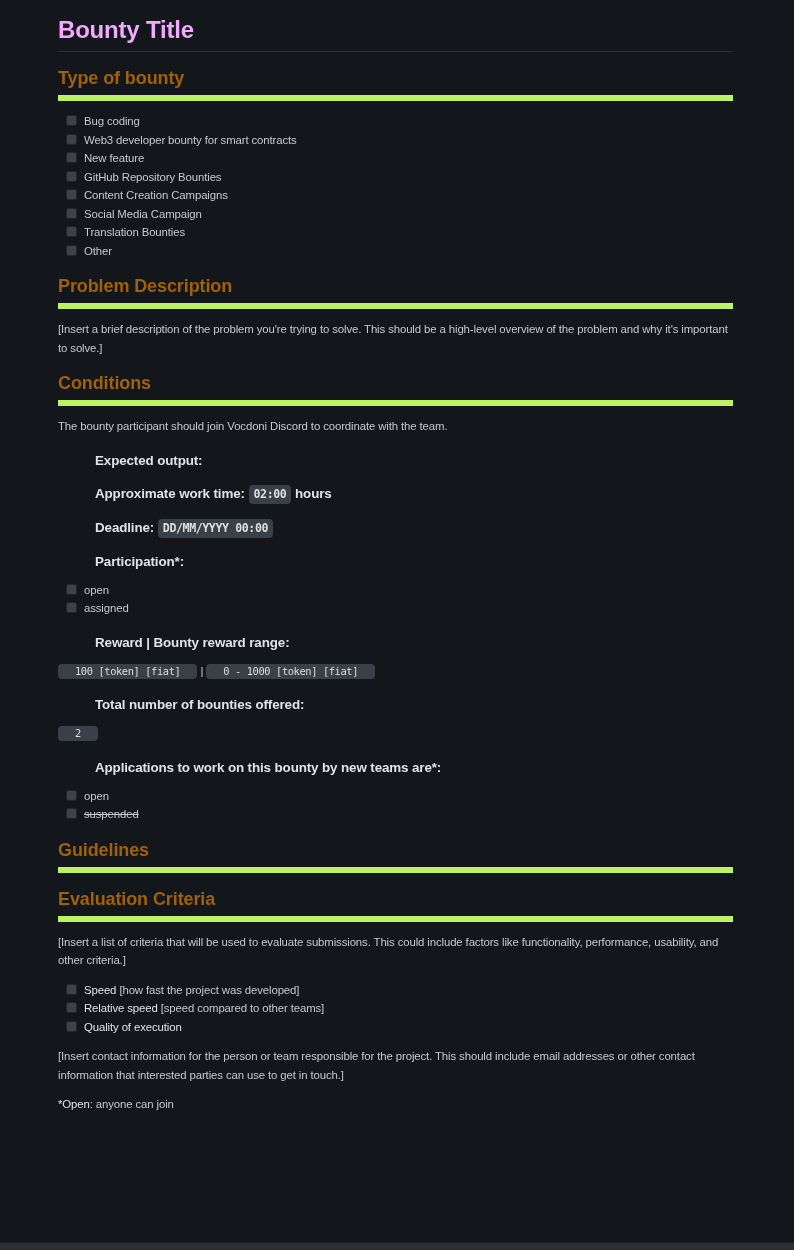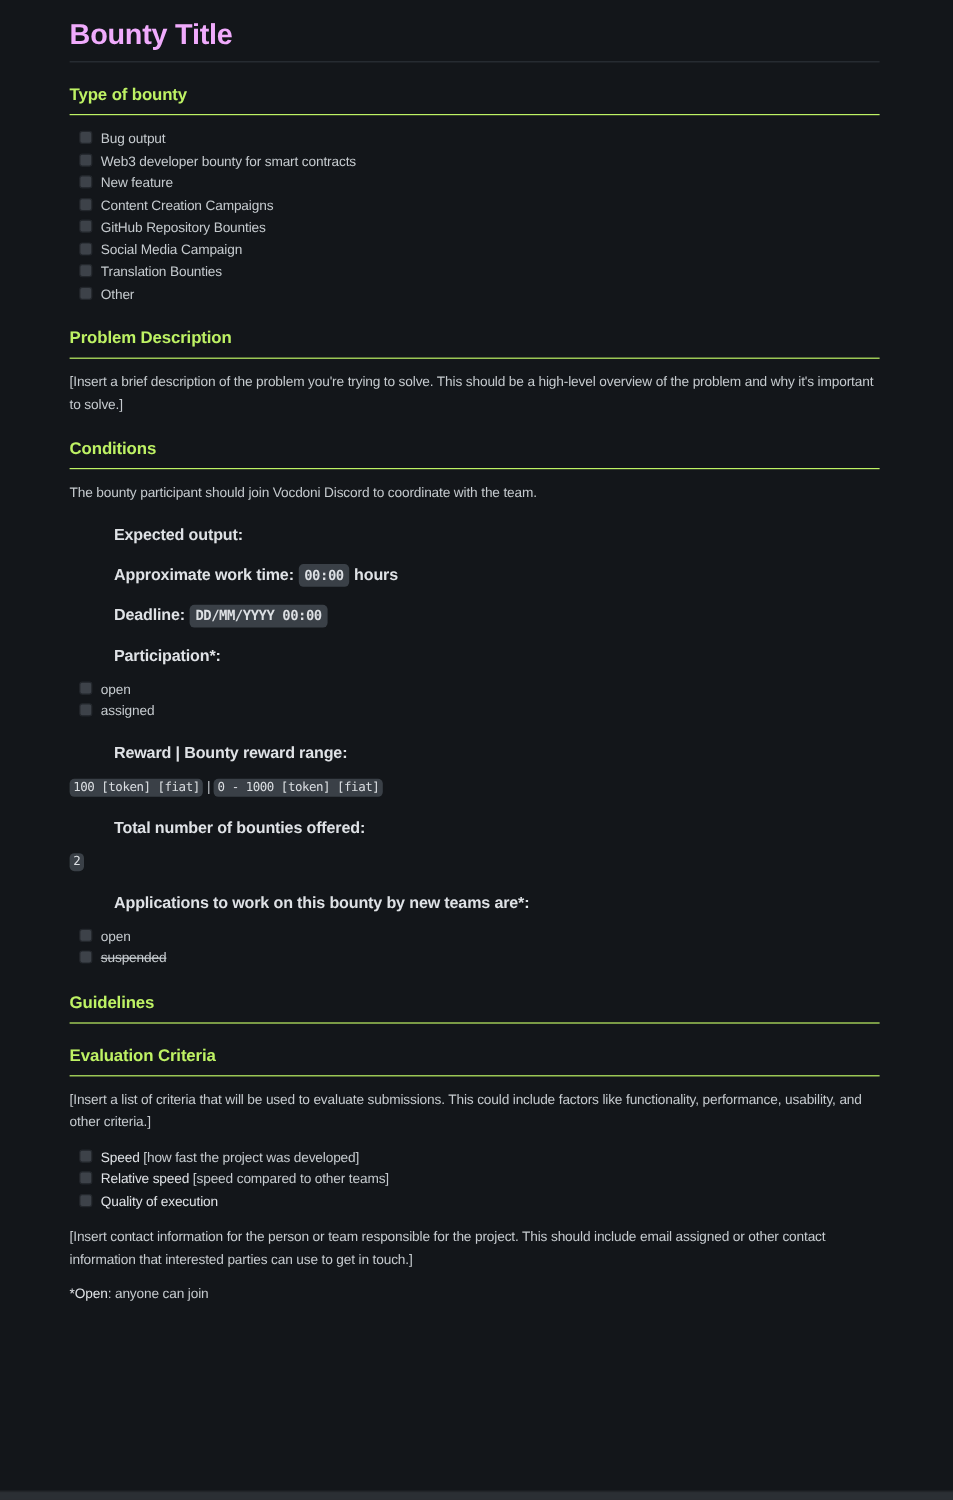--- a/index.html
+++ b/index.html
@@ -12,23 +12,23 @@
   }
   .md { padding:15px 61px 0 58px; }
 
   h1, h2, h3 { font-family:"Liberation Sans", sans-serif; }
   h1 {
     margin:0 0 11px; font-size:24px; line-height:29px; font-weight:700;
     color:#f0abfc; letter-spacing:-0.2px;
     padding-bottom:7px; border-bottom:1px solid #2c3137;
   }
   h2 {
-    margin:16px 0 11px; font-size:14px; line-height:21px; font-weight:700;
-    color:#bef264; letter-spacing:-0.1px;
-    padding-bottom:6px; border-bottom:1px solid #bef264;
+    margin:16px 0 11px; font-size:18px; line-height:21px; font-weight:700;
+    color:#a16207; letter-spacing:-0.1px;
+    padding-bottom:6px; border-bottom:6px solid #bef264;
   }
   h3 {
     margin:16px 0 11px; font-size:13.4px; line-height:17px; font-weight:700;
     color:#dfe2e6;
     padding-left:37px;
   }
   p { margin:0 0 11px; }
 
   ul.tasks { list-style:none; margin:0 0 11px; padding:0 0 0 8px; }
   ul.tasks li { margin:0; }
@@ -36,21 +36,21 @@
   .cb {
     display:inline-block; width:9px; height:9px;
     background:#3d4249; border:1px solid #23272c; border-radius:2.5px;
     margin-right:7px; vertical-align:-1px;
   }
 
   code {
     font-family:"DejaVu Sans Mono", monospace;
     font-size:10.4px; letter-spacing:-0.4px;
     background:#3a4047; color:#dcdfe3;
-    padding:1px 3px 2px; border-radius:4px;
+    padding:1px 17px 2px; border-radius:4px;
     white-space:nowrap;
   }
   h3 code { font-size:11.6px; font-weight:700; padding:2px 5px 3px; }
 
   .bold-term { font-weight:400; color:#dfe2e6; }
   .strike { text-decoration:line-through;text-align:right; }
   .sep { color:#c5cace; }
 
   .bottom-bar {
     position:fixed; left:0; bottom:0; width:794px; height:7px;
@@ -59,41 +59,41 @@
 </style>
 </head>
 <body>
 
 <div class="md">
 
   <h1>Bounty Title</h1>
 
   <h2>Type of bounty</h2>
   <ul class="tasks">
-    <li><span class="cb"></span><span>Bug output</span></li>
+    <li><span class="cb"></span><span>Bug coding</span></li>
     <li><span class="cb"></span><span>Web3 developer bounty for smart contracts</span></li>
     <li><span class="cb"></span><span>New feature</span></li>
+    <li><span class="cb"></span><span>GitHub Repository Bounties</span></li>
     <li><span class="cb"></span><span>Content Creation Campaigns</span></li>
-    <li><span class="cb"></span><span>GitHub Repository Bounties</span></li>
     <li><span class="cb"></span><span>Social Media Campaign</span></li>
     <li><span class="cb"></span><span>Translation Bounties</span></li>
     <li><span class="cb"></span><span>Other</span></li>
   </ul>
 
   <h2>Problem Description</h2>
   <p>[Insert a brief description of the problem you're trying to solve. This should be a high-level overview of the problem and why it's important to solve.]</p>
 
   <h2>Conditions</h2>
   <p>The bounty participant should join Vocdoni Discord to coordinate with the team.</p>
 
   <h3>Expected output:</h3>
 
   <h3>
     <span>Approximate work time:</span>
-    <code>00:00</code>
+    <code>02:00</code>
     <span>hours</span>
   </h3>
 
   <h3>
     <span>Deadline:</span>
     <code>DD/MM/YYYY 00:00</code>
   </h3>
 
   <h3>Participation*:</h3>
   <ul class="tasks">
@@ -122,19 +122,19 @@
   <h2>Guidelines</h2>
 
   <h2>Evaluation Criteria</h2>
   <p>[Insert a list of criteria that will be used to evaluate submissions. This could include factors like functionality, performance, usability, and other criteria.]</p>
   <ul class="tasks">
     <li><span class="cb"></span><span class="bold-term">Speed</span><span> [how fast the project was developed]</span></li>
     <li><span class="cb"></span><span class="bold-term">Relative speed</span><span> [speed compared to other teams]</span></li>
     <li><span class="cb"></span><span class="bold-term">Quality of execution</span><span></span></li>
   </ul>
 
-  <p>[Insert contact information for the person or team responsible for the project. This should include email assigned or other contact information that interested parties can use to get in touch.]</p>
+  <p>[Insert contact information for the person or team responsible for the project. This should include email addresses or other contact information that interested parties can use to get in touch.]</p>
 
   <p><span class="bold-term">*Open</span><span>: anyone can join</span></p>
 
 </div>
 
 <div class="bottom-bar"></div>
 
 </body></html>

